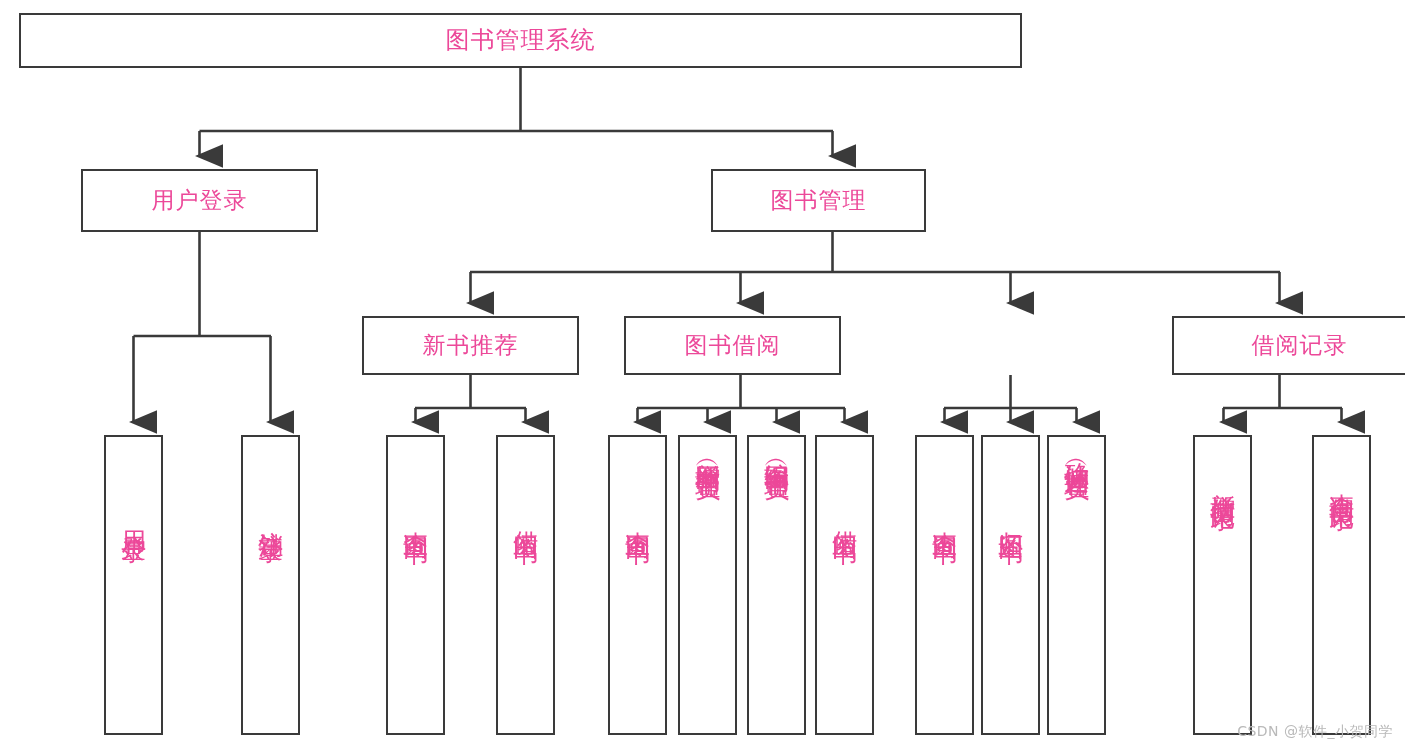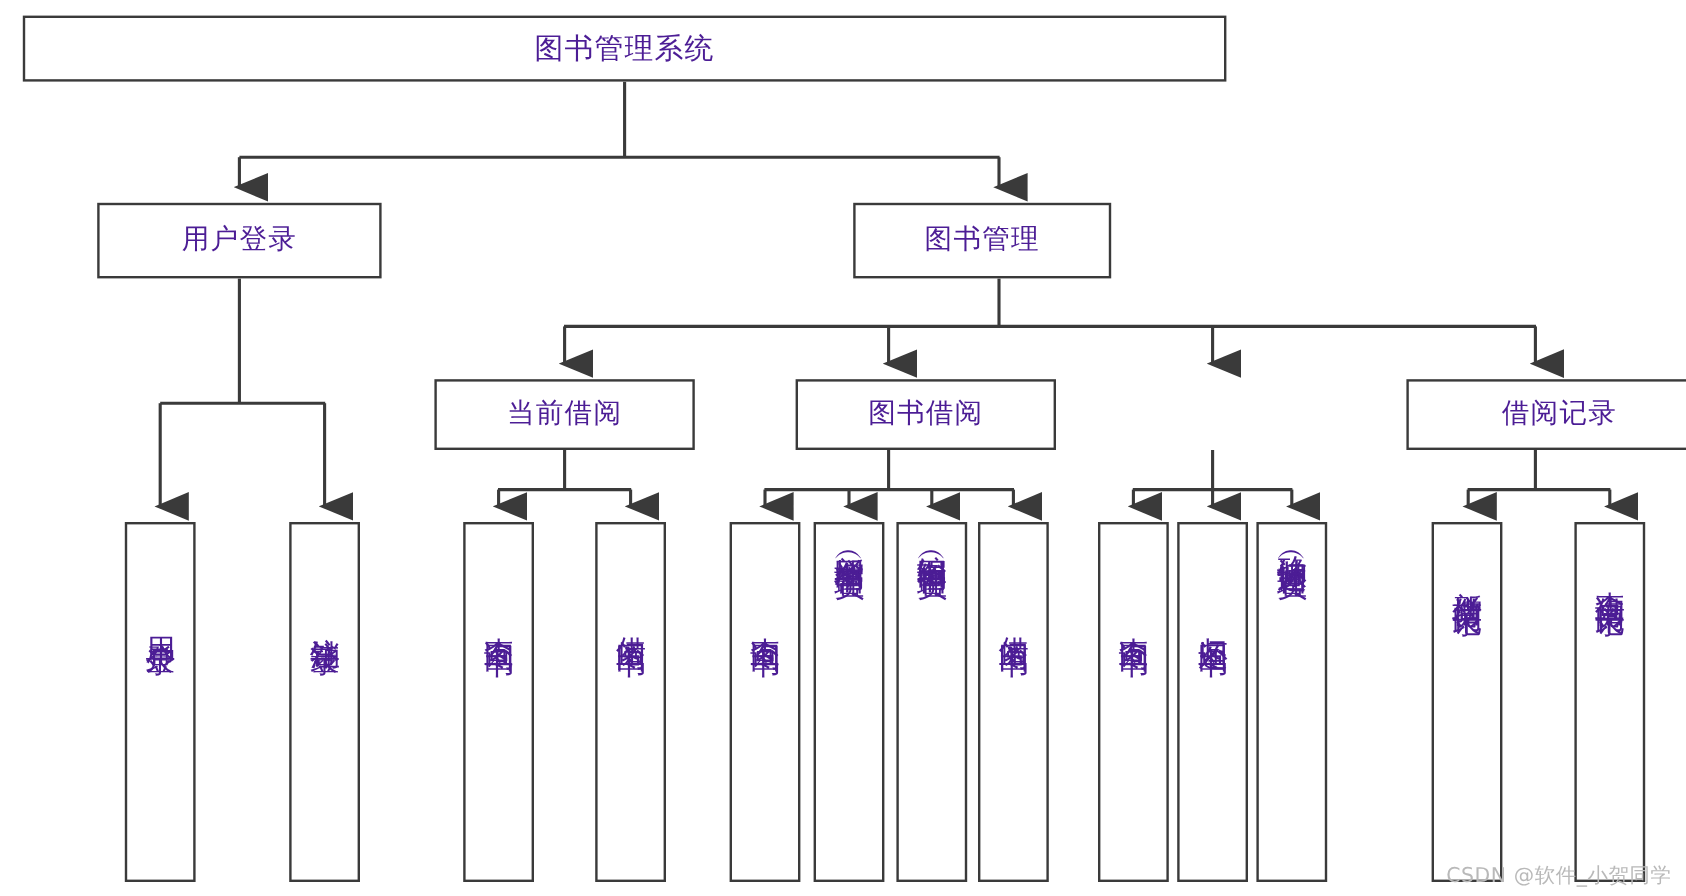--- a/index.html
+++ b/index.html
@@ -30,21 +30,21 @@
     border:2.5px solid #3a3a3a;
     display:flex;
     align-items:center;
     justify-content:center;
     z-index:2;
   }
   .node .lbl{
     font-size:23px;
     line-height:1.15;
     letter-spacing:1px;
-    color:#4c1d95;
+    color:#ec4899;
     white-space:nowrap;
     text-align:center;
   }
   
   .node.root .lbl{ font-size:24px; }
   .node.lvl2 .lbl{ font-size:23px; }
   .node.lvl3 .lbl{ font-size:23px; }
 
   
   .node.leaf{
@@ -62,21 +62,21 @@
     max-height:292px;
   }
   
   .node.leaf.tall .lbl{ font-size:25px; letter-spacing:2px; }
 
   
   #watermark{
     position:absolute;
     right:12px;
     bottom:6px;
-    font-size:17px;
+    font-size:14px;
     color:#b9b9b9;
     letter-spacing:0.5px;
     z-index:3;
     white-space:nowrap;
     user-select:none;
     margin-top:43px;
   }
 </style>
 </head>
 <body>
@@ -140,23 +140,23 @@
   </div>
 
   <div class="node lvl2" style="left:81px; top:169px; width:237px; height:63px;">
     <span class="lbl">用户登录</span>
   </div>
   <div class="node lvl2" style="left:711px; top:169px; width:215px; height:63px;">
     <span class="lbl">图书管理</span>
   </div>
 
   <div class="node lvl3" style="left:362px; top:316px; width:217px; height:59px;">
-    <span class="lbl">当前借阅</span>
-  </div>
-  <div class="node lvl3" style="left:663px; top:316px; width:217px; height:59px;">
+    <span class="lbl">新书推荐</span>
+  </div>
+  <div class="node lvl3" style="left:624px; top:316px; width:217px; height:59px;">
     <span class="lbl">图书借阅</span>
   </div>
   <div class="node lvl3" style="left:1172px; top:316px; width:255px; height:59px;">
     <span class="lbl">借阅记录</span>
   </div>
 
   <div class="node leaf" style="left:104px; top:435px; width:59px; height:300px; padding-top:74px;">
     <span class="lbl">用户登录</span>
   </div>
   <div class="node leaf" style="left:241px; top:435px; width:59px; height:300px; padding-top:74px;">

